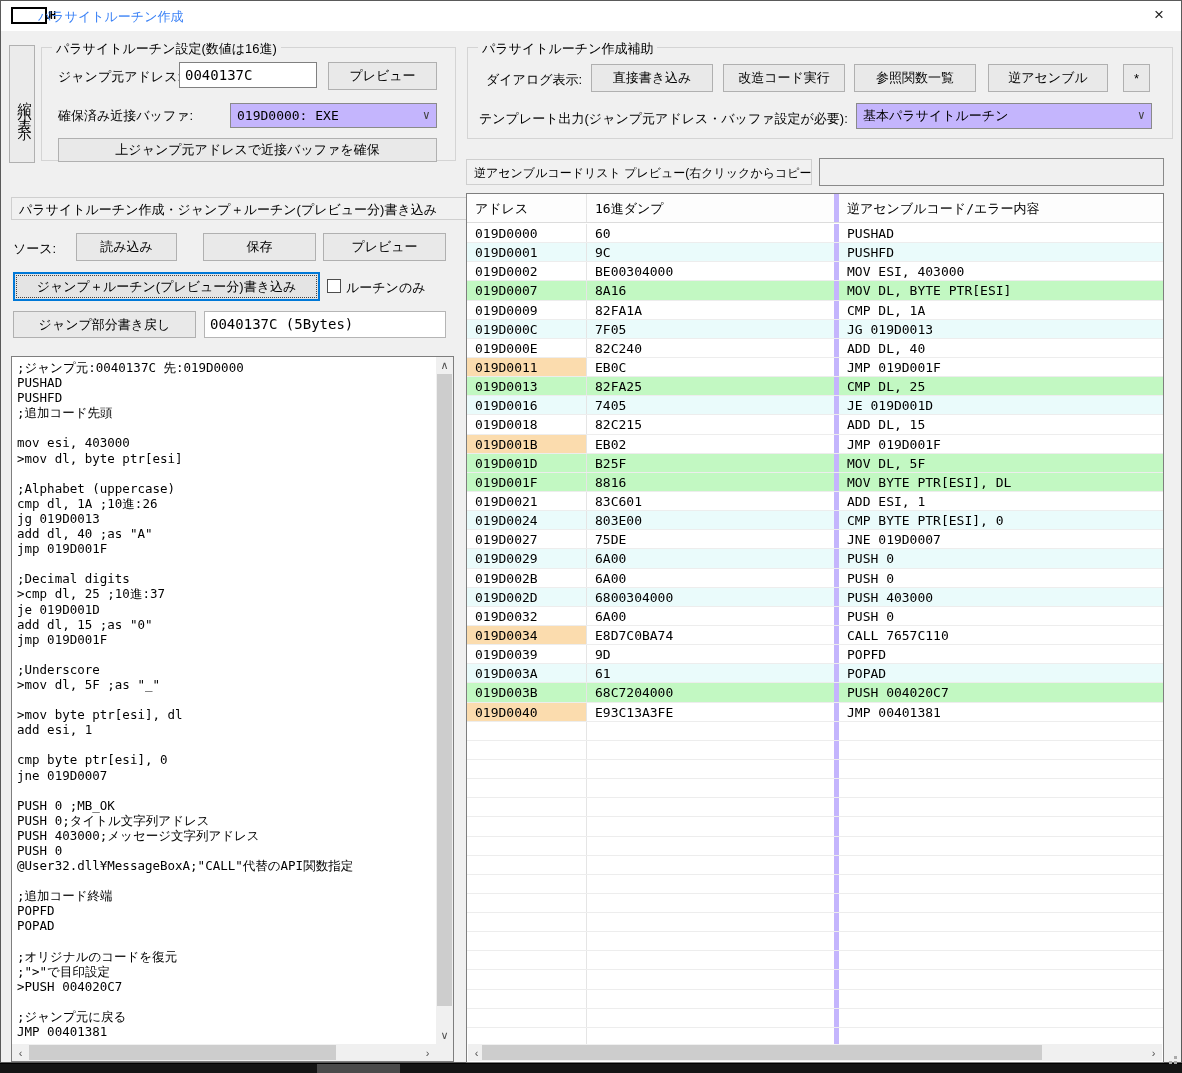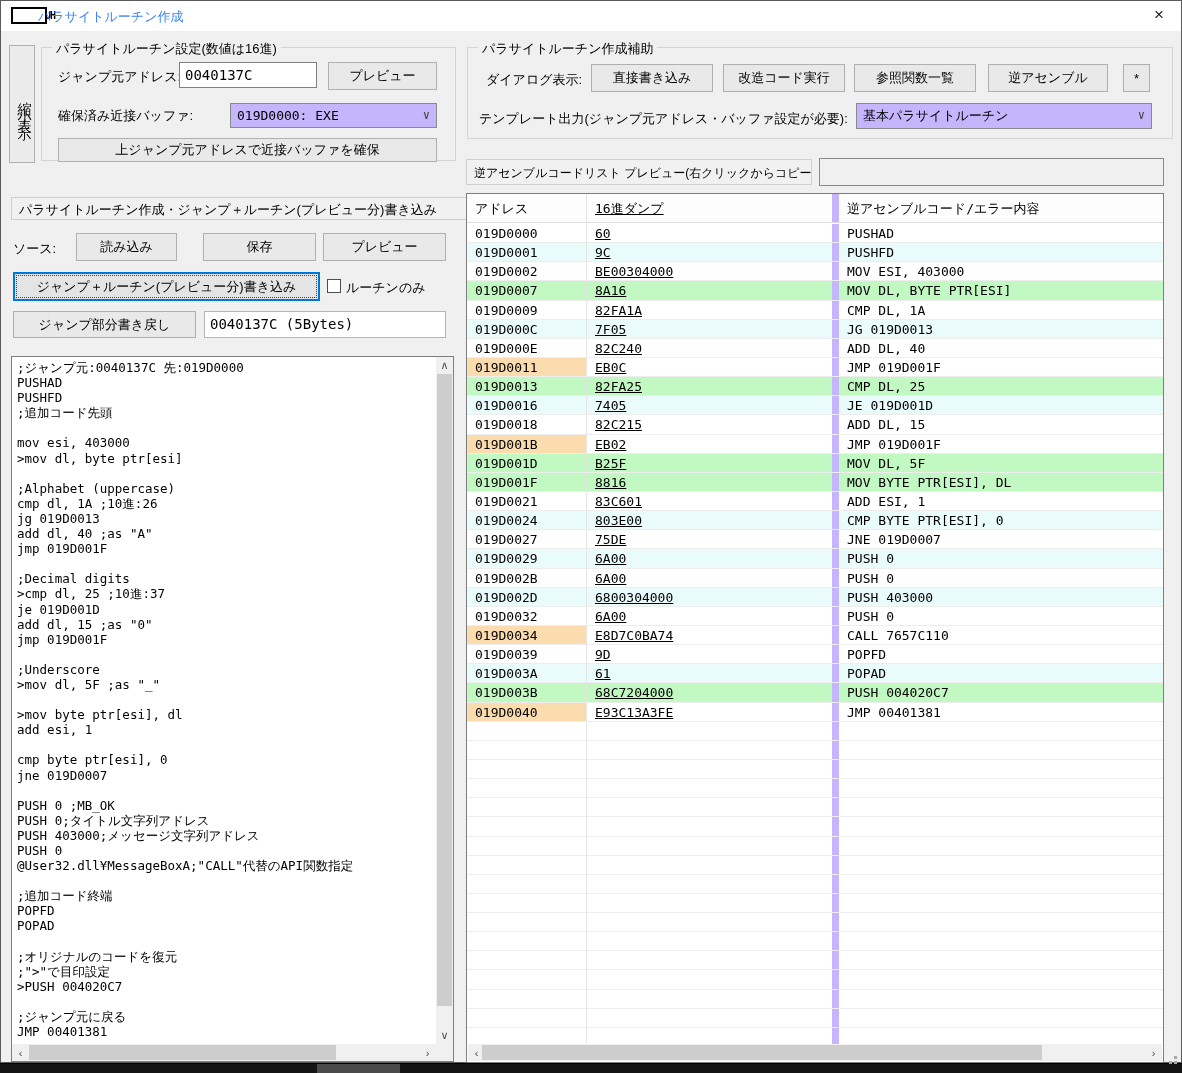--- a/index.html
+++ b/index.html
@@ -56,21 +56,21 @@
 
   
   .table { position:absolute; left:465px; top:192px; width:698px; height:870px;
            background:#fff; border:1px solid #7e7e7e; }
   .thead { display:flex; height:29px; background:#fdfdfd; border-bottom:1px solid #dcdcdc; }
   .thead .tcell { padding-top:6px; font:13px "DejaVu Sans Mono",monospace; }
   .tbody { position:absolute; top:30px; left:0; right:0; bottom:17px; overflow:hidden; }
   .trow { display:flex; height:19.15px; border-bottom:1px solid #ededed; }
   .tcell { padding:2px 0 0 8px; font:13px "DejaVu Sans Mono",monospace; white-space:nowrap; overflow:hidden; }
   .c0 { width:120px; border-right:1px solid #e5e5e5; }
-  .c1 { width:252px; border-right:7px solid #c4b5fd;text-decoration:underline; }
+  .c1 { width:252px; border-right:5px solid #c4b5fd; }
   .c2 { flex:1; }
   .trow.alt { background:var(--alt); }
   .trow.green { background:var(--green); }
   .trow.addr-orange .c0 { background:var(--orange); }
   .table .hsb { left:1px; right:1px; bottom:1px; }
 
   
   .grip { position:absolute; right:4px; bottom:3px; width:3px; height:3px; background:#aaa;
           box-shadow:-5px 5px #aaa, 0 5px #aaa, -10px 10px #aaa, -5px 10px #aaa, 0 10px #aaa; }
 

